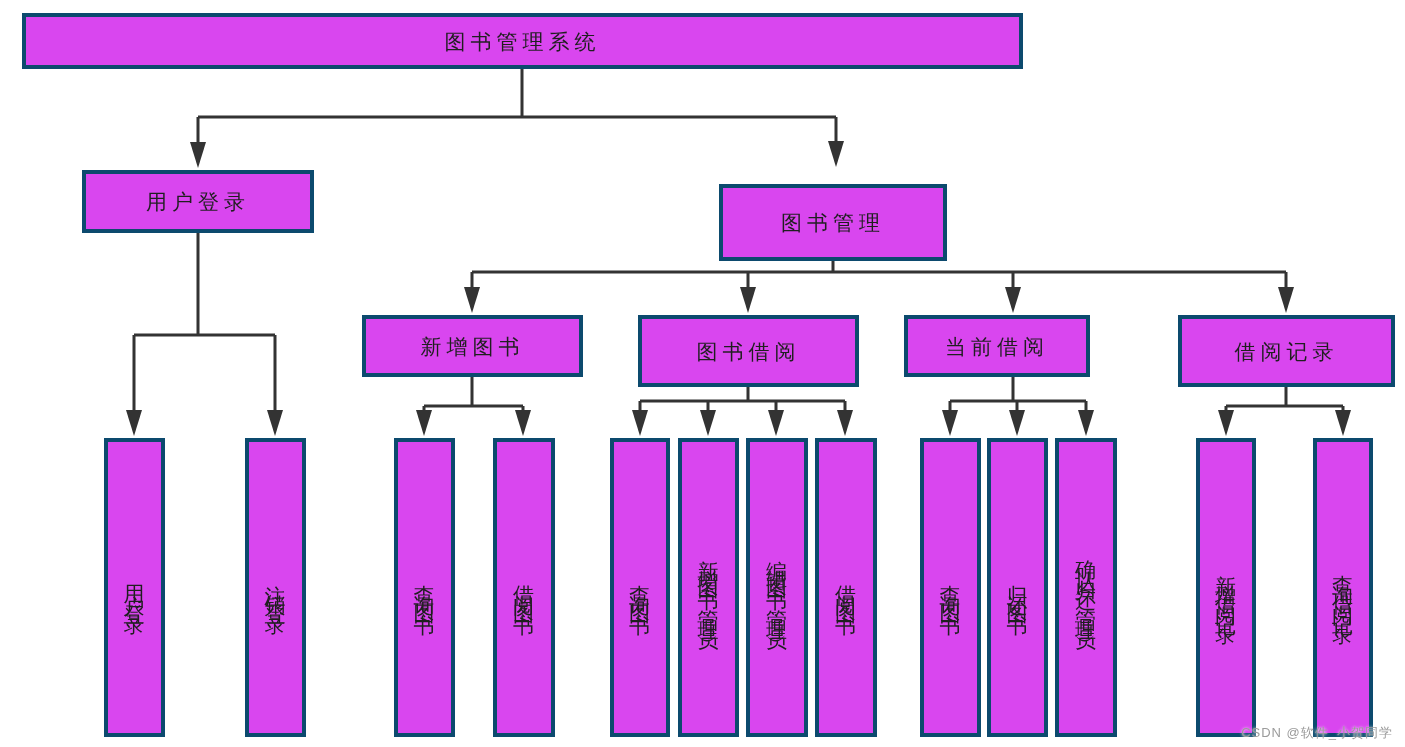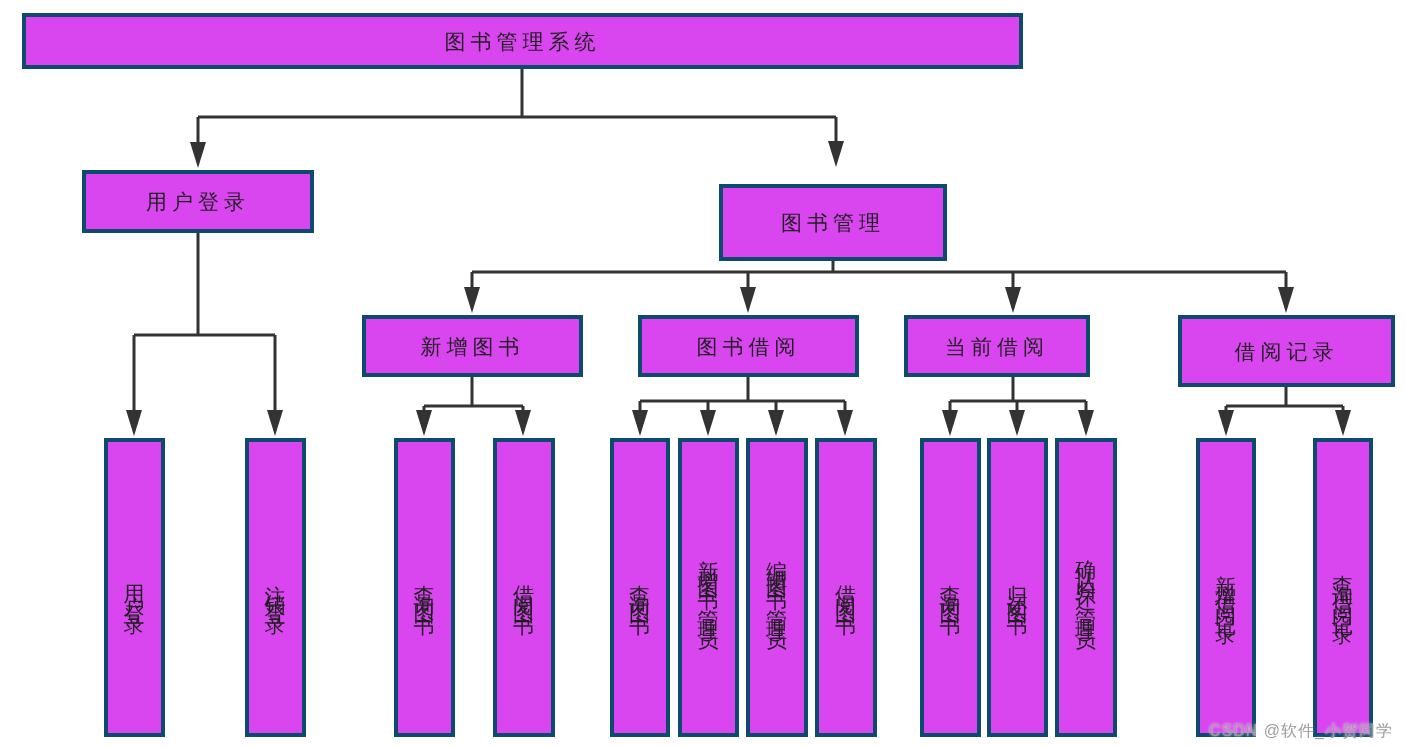--- a/index.html
+++ b/index.html
@@ -15,21 +15,21 @@
     display:flex;align-items:center;justify-content:center;
     font-size:21px;line-height:1;letter-spacing:5px;white-space:nowrap;
   }
   .vert{
     top:438px;height:299px;
     writing-mode:vertical-rl;text-orientation:mixed;
     letter-spacing:10px;font-size:21px;
   }
   .watermark{
     position:absolute;right:12px;bottom:5px;
-    font-size:16px;color:#9b9b9b;letter-spacing:1px;
+    font-size:13px;color:#9b9b9b;letter-spacing:1px;
     text-shadow:0 0 3px #ffffff;
   }
 </style>
 </head>
 <body>
 
 <div class="canvas">
 
   <svg class="connectors" width="1405" height="747" viewBox="0 0 1405 747">
     <g stroke="#333333" stroke-width="3" fill="none">
@@ -63,21 +63,21 @@
       <polygon points="1335,410 1351,410 1343,436"></polygon>
     </g>
   </svg>
 
   <div class="box" style="left:22px;top:13px;width:1001px;height:56px">图书管理系统</div>
 
   <div class="box" style="left:82px;top:170px;width:232px;height:63px">用户登录</div>
   <div class="box" style="left:719px;top:184px;width:228px;height:77px">图书管理</div>
 
   <div class="box" style="left:362px;top:315px;width:221px;height:62px">新增图书</div>
-  <div class="box" style="left:638px;top:315px;width:221px;height:62px">图书借阅</div>
+  <div class="box" style="left:638px;top:315px;width:221px;height:72px">图书借阅</div>
   <div class="box" style="left:904px;top:315px;width:186px;height:62px">当前借阅</div>
   <div class="box" style="left:1178px;top:315px;width:217px;height:72px">借阅记录</div>
 
   <div class="box vert" style="left:104px;width:61px">用户登录</div>
   <div class="box vert" style="left:245px;width:61px">注销登录</div>
 
   <div class="box vert" style="left:394px;width:61px">查询图书</div>
   <div class="box vert" style="left:493px;width:62px">借阅图书</div>
 
   <div class="box vert" style="left:610px;width:60px">查询图书</div>

